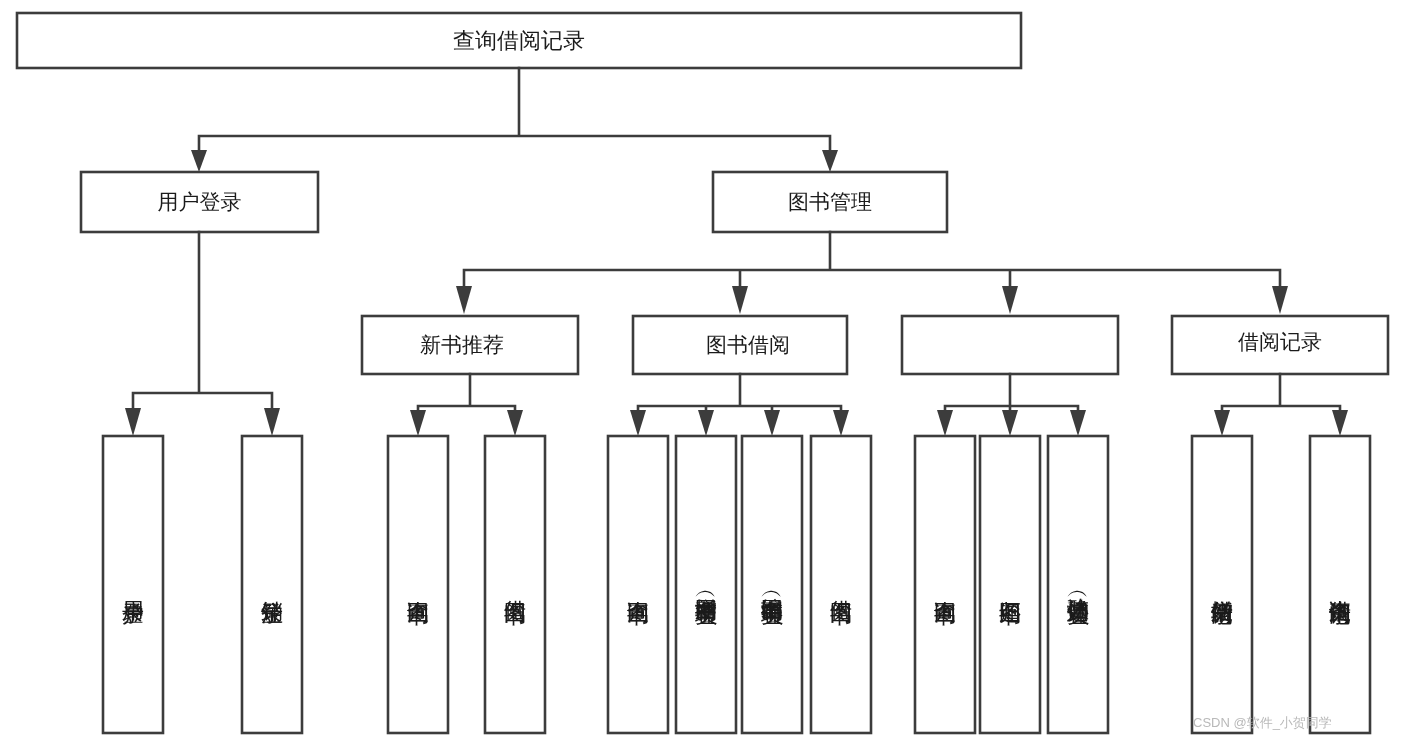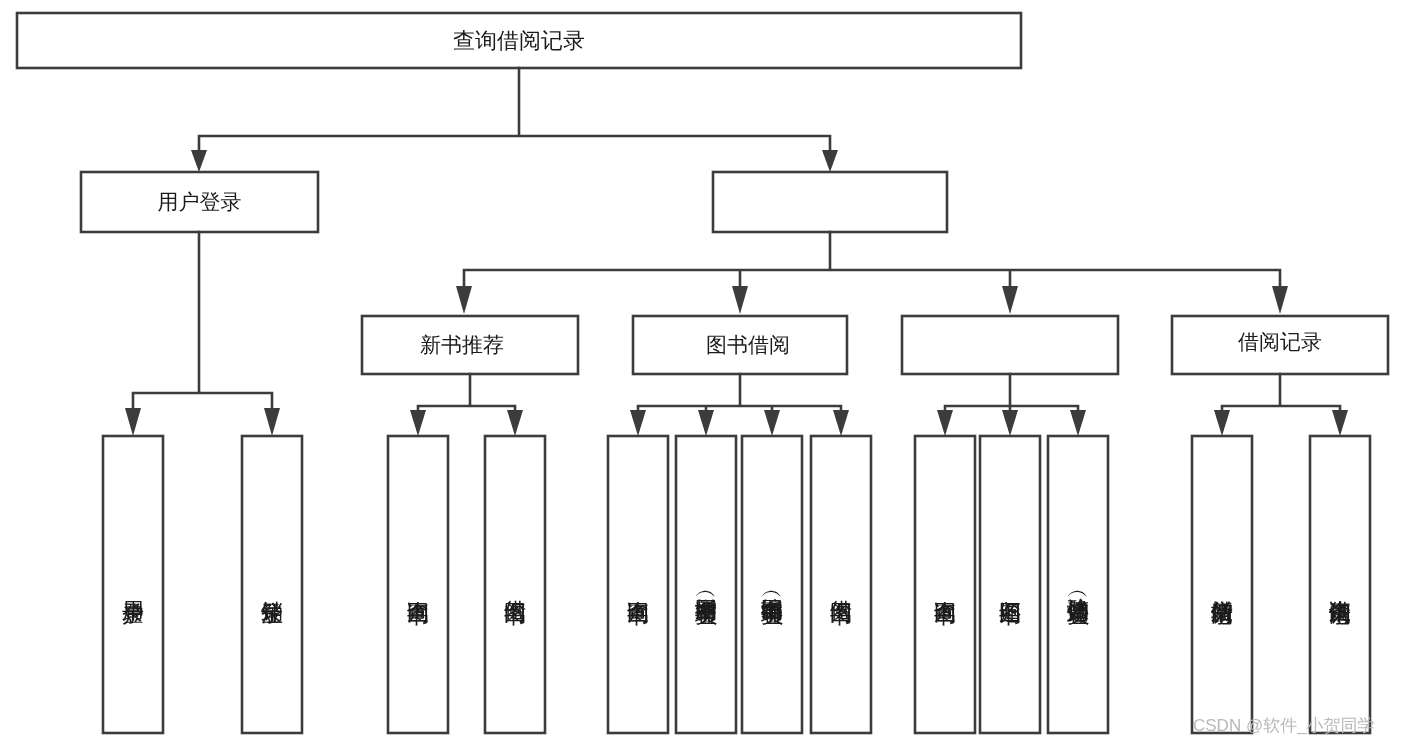--- a/index.html
+++ b/index.html
@@ -32,21 +32,21 @@
     font-size:22px;
     letter-spacing:1px;
     justify-content:center;
     align-items:center;
   }
   .node-label.root{font-size:22px;}
 
   .watermark{
     position:absolute;
     color:#b9b9b9;
-    font-size:17px;
+    font-size:13px;
     font-family:"Liberation Sans","DejaVu Sans",sans-serif;
     white-space:nowrap;
     user-select:none;
   }
 </style>
 </head>
 <body>
 
 <div id="diagram-root">
 
@@ -111,20 +111,21 @@
     <rect class="node-box" x="1048" y="436" width="60" height="297"></rect>
 
     <rect class="node-box" x="1192" y="436" width="60" height="297"></rect>
     <rect class="node-box" x="1310" y="436" width="60" height="297"></rect>
   </svg>
 
   <div class="node-label horiz root" style="left:17px;top:13px;width:1004px;height:55px;">查询借阅记录</div>
 
   <div class="node-label horiz" style="left:81px;top:172px;width:237px;height:60px;">用户登录</div>
 
+  <div class="node-label horiz" style="left:713px;top:172px;width:234px;height:60px;">图书管理</div>
 
   <div class="node-label horiz" style="left:362px;top:316px;width:200px;height:58px;">新书推荐</div>
 
   <div class="node-label horiz" style="left:633px;top:316px;width:214px;height:58px;margin-left:8px;">图书借阅</div>
 
 
   <div class="node-label horiz" style="left:1172px;top:316px;width:216px;height:52px;">借阅记录</div>
 
   <div class="node-label vert" style="left:103px;top:436px;width:60px;height:297px;">用户登录</div>
   <div class="node-label vert" style="left:242px;top:436px;width:60px;height:297px;">注销登录</div>

